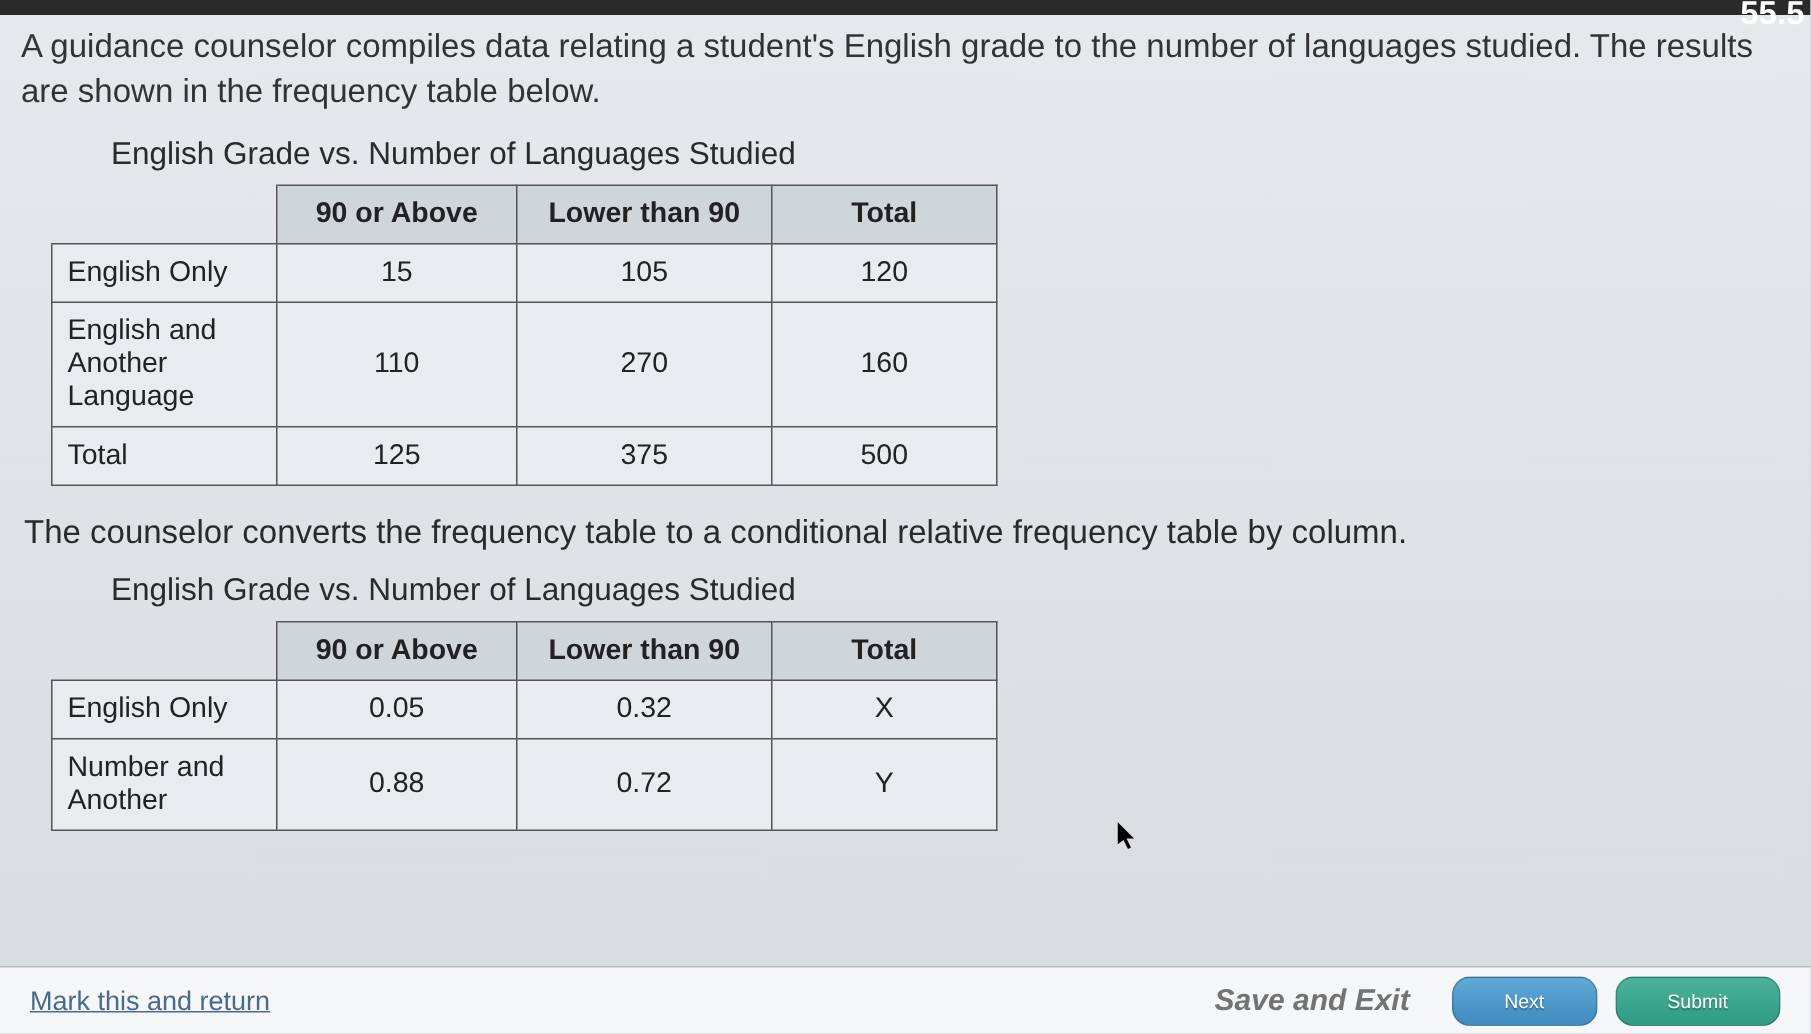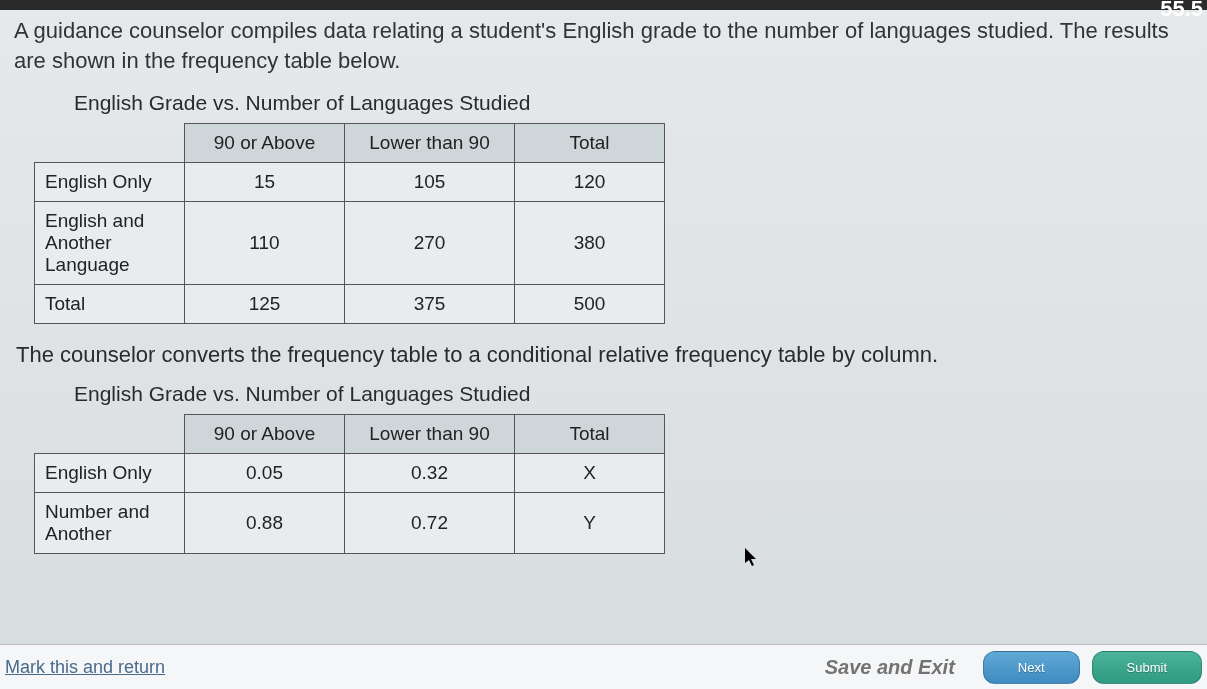--- a/index.html
+++ b/index.html
@@ -49,21 +49,21 @@
     color: #222;
   }
   table.freq th, table.freq td {
     border: 1px solid #555;
     padding: 8px 10px;
     text-align: center;
     background: #e8ecee;
   }
   table.freq th {
     background: #cfd6da;
-    font-weight: normal;
+    font-weight: bold;
   }
   table.freq .corner {
     border-top: none;
     border-left: none;
     background: transparent;
   }
   table.freq td.rowhead {
     text-align: left;
     width: 150px;
   }
@@ -86,21 +86,21 @@
   .footer {
     position: absolute;
     bottom: 0;
     left: 0;
     right: 0;
     height: 45px;
     background: #f4f6f7;
     border-top: 1px solid #bbb;
     display: flex;
     align-items: center;
-    padding: 0 5px;
+    padding: 0 20px;
     gap: 12px;
   }
   .mark-link {
     color: #4a6a8a;
     text-decoration: underline;
     font-size: 18px;
     cursor: pointer;
   }
   .spacer { flex: 1; }
   .save-exit {
@@ -150,21 +150,21 @@
     <tr>
       <td class="rowhead">English Only</td>
       <td>15</td>
       <td>105</td>
       <td>120</td>
     </tr>
     <tr>
       <td class="rowhead">English and Another Language</td>
       <td>110</td>
       <td>270</td>
-      <td>380</td>
+      <td>160</td>
     </tr>
     <tr>
       <td class="rowhead">Total</td>
       <td>125</td>
       <td>375</td>
       <td>500</td>
     </tr>
   </tbody>
     </table>
 

